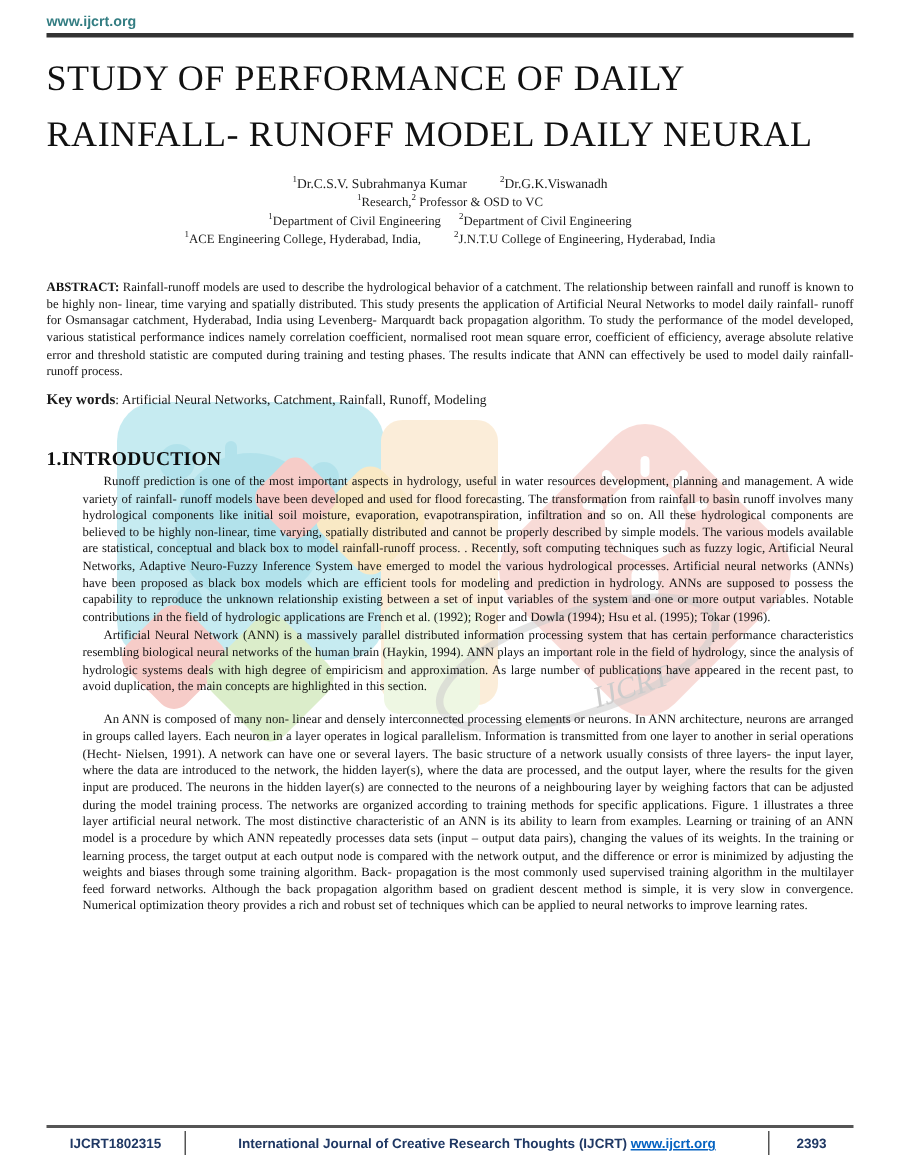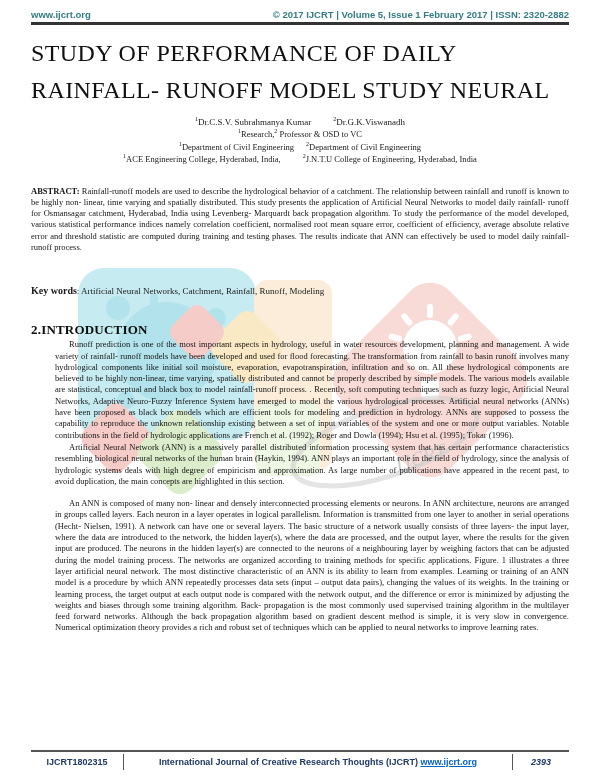--- a/index.html
+++ b/index.html
@@ -37,42 +37,42 @@
   .gap-lg { display: inline-block; width: 22px; }
   .gap-md { display: inline-block; width: 12px; }
 
   
   .body-text {
     font-size: 8.5px; line-height: 11.3px; text-align: justify;
     text-justify: inter-word; color: #141414;
   }
   .indent { text-indent: 14px; margin-left: 24px; }
   .abstract { margin-top: 20px; }
-  .keywords-line { margin-top: 32px; font-size: 9px; }
+  .keywords-line { margin-top: 8px; font-size: 9px; }
   .keywords-line b { font-size: 10px; }
   .sec-heading {
     margin-top: 26px; font-size: 13px; font-weight: bold; color: #0d0d0d;
     letter-spacing: 0.2px;
   }
   .sec-heading.sub { margin-top: 16px; font-size: 12.5px; }
   .para-follow { margin-top: 1px; }
   .para-space { margin-top: 11px; }
 
   
   .footer {
     position: absolute; left: 31px; right: 31px; bottom: 6px; z-index: 1;
     border-top: 2.5px solid #555555;
     font-family: "Liberation Sans", sans-serif;
     font-weight: bold; font-size: 9px; color: #1f3864;
   }
   .footer-row { display: flex; align-items: stretch; padding-top: 2px; }
   .footer-cell { padding: 3px 4px; }
   .cell-id { width: 92px; text-align: center; }
   .cell-journal { flex: 1; text-align: center; border-left: 1.5px solid #555555; border-right: 1.5px solid #555555; }
-  .cell-page { width: 56px; text-align: center; font-style: italic; }
+  .cell-page { width: 56px; text-align: center; }
   .footer-link { color: #0563c1; text-decoration: underline; cursor: pointer; }
 </style>
 </head>
 <body>
 
 <svg class="watermark" width="600" height="776" viewBox="0 0 600 776">
   <g opacity="0.5">
     <rect x="78" y="268" width="178" height="172" rx="26" fill="#8fd8e4"></rect>
     <g fill="#4fbdd2" opacity="0.6">
       <circle cx="167" cy="352" r="50"></circle>
@@ -99,27 +99,26 @@
     </g>
     <ellipse cx="385" cy="442" rx="96" ry="34" fill="none" stroke="#9b9b9b" stroke-width="5" opacity="0.55" transform="rotate(-18 385 442)"></ellipse>
     <text x="398" y="472" font-size="20" fill="#9b9b9b" font-style="italic" font-family="Liberation Serif, serif" transform="rotate(-18 398 472)">IJCRT</text>
   </g>
 </svg>
 
 <div class="content">
 
   <div class="header-row">
     <span>www.ijcrt.org</span>
-    <span>© 2017 IJCRT | Volume 5, Issue 1 February 2017 | ISSN: 2320-2882</span>
   </div>
   <div class="header-rule"></div>
 
   <div class="paper-title">
     <div>STUDY OF PERFORMANCE OF DAILY</div>
-    <div>RAINFALL- RUNOFF MODEL STUDY NEURAL</div>
+    <div>RAINFALL- RUNOFF MODEL DAILY NEURAL</div>
   </div>
 
   <div class="authors">
     <div class="names">
       <sup>1</sup><span>Dr.C.S.V. Subrahmanya Kumar</span><span class="gap-lg"></span><sup>2</sup><span>Dr.G.K.Viswanadh</span>
     </div>
     <div>
       <sup>1</sup><span>Research,</span><sup>2</sup><span> Professor &amp; OSD to VC</span>
     </div>
     <div>
@@ -132,21 +131,21 @@
 
   <p class="body-text abstract">
     <b>ABSTRACT:</b>
     <span>Rainfall-runoff models are used to describe the hydrological behavior of a catchment.  The relationship between rainfall and runoff is known to be highly non- linear, time varying and spatially distributed.    This study presents the application of Artificial Neural Networks to model daily rainfall- runoff for Osmansagar catchment, Hyderabad, India using Levenberg- Marquardt back propagation algorithm. To study the performance of the model developed, various statistical performance indices namely correlation coefficient, normalised root mean square error, coefficient of efficiency, average absolute relative error and threshold statistic are computed during training and testing phases.  The results indicate that ANN can effectively be used to model daily rainfall- runoff process.</span>
   </p>
 
   <p class="keywords-line">
     <b>Key words</b><span>: Artificial Neural Networks, Catchment, Rainfall, Runoff, Modeling</span>
   </p>
 
-  <h2 class="sec-heading">2.INTRODUCTION</h2>
+  <h2 class="sec-heading">1.INTRODUCTION</h2>
   <p class="body-text indent para-follow">Runoff prediction is one of the most important aspects in hydrology, useful in water resources development, planning and management.  A wide variety of rainfall- runoff models have been developed and used for flood forecasting.    The transformation from rainfall to basin runoff involves many hydrological components like initial soil moisture, evaporation, evapotranspiration, infiltration and so on.  All these hydrological components are believed to be highly non-linear, time varying, spatially distributed and cannot be properly described by simple models. The various models available are statistical, conceptual and black box to model rainfall-runoff process. . Recently, soft computing techniques such as fuzzy logic, Artificial Neural Networks, Adaptive Neuro-Fuzzy Inference System have emerged to model the various hydrological processes.  Artificial neural networks (ANNs) have been proposed as black box models which are efficient tools for modeling and prediction in hydrology.  ANNs are supposed to possess the capability to reproduce the unknown relationship existing between a set of input variables of the system and one or more output variables. Notable contributions in the field of hydrologic applications are French et al. (1992); Roger and Dowla (1994); Hsu et al. (1995); Tokar (1996).</p>
 
   <p class="body-text indent para-follow">Artificial Neural Network (ANN) is a massively parallel distributed information processing system that has certain performance characteristics resembling biological neural networks of the human brain (Haykin, 1994).  ANN plays an important role in the field of hydrology, since the analysis of hydrologic systems deals with high degree of empiricism and approximation.  As large number of publications have appeared in the recent past, to avoid duplication, the main concepts are highlighted in this section.</p>
   <p class="body-text indent para-space">An ANN is composed of many non- linear and densely interconnected processing elements or neurons.  In ANN architecture, neurons are arranged in groups called layers.  Each neuron in a layer operates in logical parallelism.  Information is transmitted from one layer to another in serial operations (Hecht- Nielsen, 1991).  A network can have one or several layers.  The basic structure of a network usually consists of three layers- the input layer, where the data are introduced to the network, the hidden layer(s), where the data are processed, and the output layer, where the results for the given input are produced.  The neurons in the hidden layer(s) are connected to the neurons of a neighbouring layer by weighing factors that can be adjusted during the model training process.  The networks are organized according to training methods for specific applications. Figure. 1 illustrates a three layer artificial neural network. The most distinctive characteristic of an ANN is its ability to learn from examples.  Learning or training of an ANN model is a procedure by which ANN repeatedly processes data sets (input – output data pairs), changing the values of its weights. In the training or learning process, the target output at each output node is compared with the network output, and the difference or error is minimized by adjusting the weights and biases through some training algorithm.  Back- propagation is the most commonly used supervised training algorithm in the multilayer feed forward networks. Although the back propagation algorithm based on gradient descent method is simple, it is very slow in convergence.  Numerical optimization theory provides a rich and robust set of techniques which can be applied to neural networks to improve learning rates.</p>
 
 </div>
 
 <div class="footer">
   <div class="footer-row">
     <div class="footer-cell cell-id">IJCRT1802315</div>

